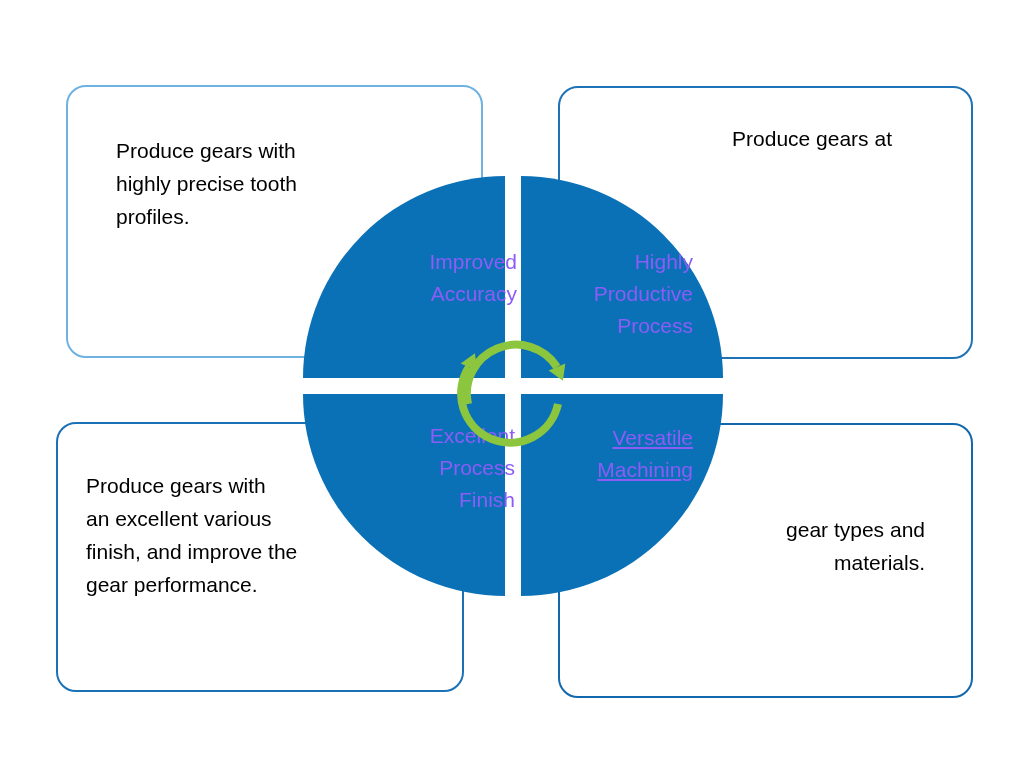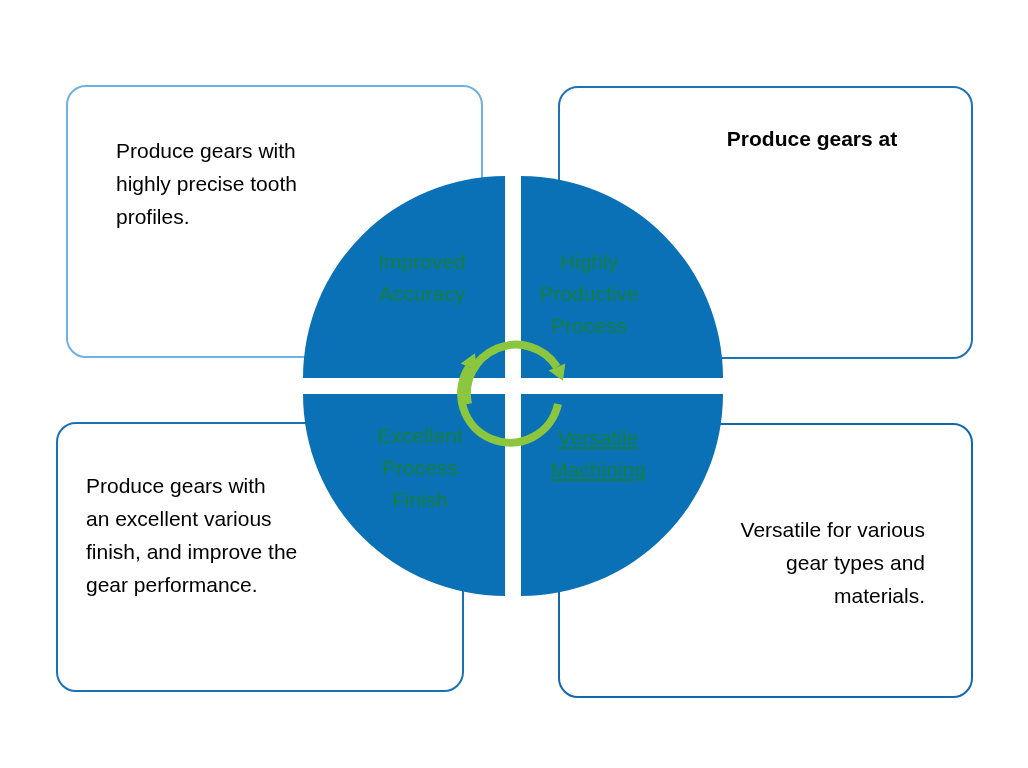--- a/index.html
+++ b/index.html
@@ -6,38 +6,38 @@
   .slide{
     position:relative;width:1028px;height:768px;background:#ffffff;overflow:hidden;
     font-family:"Liberation Sans","DejaVu Sans",sans-serif;
     padding-left:24px;
   }
   .callout{
     position:absolute;background:#ffffff;border-radius:20px;box-sizing:border-box;
     color:#000;font-size:21px;line-height:33px;
   }
   .callout-tl{left:66px;top:85px;width:417px;height:273px;border:2px solid #6FB2E2;padding:47px 0 0 48px;text-align:left;}
-  .callout-tr{left:558px;top:86px;width:415px;height:273px;border:2px solid #1E73B6;padding:34px 0 0 0;font-weight:bold;}
+  .callout-tr{left:558px;top:86px;width:415px;height:273px;border:2px solid #1E73B6;padding:34px 0 0 0;}
   .callout-tr .txt{margin-left:120px;width:264px;text-align:center;}
   .callout-bl{left:56px;top:422px;width:408px;height:270px;border:2px solid #1B71B5;padding:45px 0 0 28px;text-align:left;}
   .callout-br{left:558px;top:423px;width:415px;height:275px;border:2px solid #1268AC;padding:88px 46px 0 0;text-align:right;}
   .line{display:block;}
 
   .circle{position:absolute;left:303px;top:176px;width:420px;height:420px;}
   .quad{position:absolute;width:202px;height:202px;background:#0A71B7;}
   .q-tl{left:0;top:0;border-radius:202px 0 0 0;}
   .q-tr{left:218px;top:0;border-radius:0 202px 0 0;}
   .q-bl{left:0;top:218px;border-radius:0 0 0 202px;}
   .q-br{left:218px;top:218px;border-radius:0 0 202px 0;}
   .qlabel{
-    position:absolute;width:190px;text-align:center;color:#15803d;
+    position:absolute;width:190px;text-align:right;color:#8b5cf6;
     font-size:21px;line-height:32px;
   }
   .ql-tl{left:24px;top:70px;}
-  .ql-tr{left:191px;top:70px;}
+  .ql-tr{left:200px;top:70px;}
   .ql-bl{left:22px;top:244px;}
   .ql-br{left:200px;top:246px;text-decoration:underline;}
 
   .cycle-icon{position:absolute;left:448px;top:321px;}
 </style>
 </head>
 <body>
 
 <div class="slide">
 
@@ -59,21 +59,20 @@
     <div class="txt">
       <span class="line">Produce gears with</span>
       <span class="line">an excellent various</span>
       <span class="line">finish, and improve the</span>
       <span class="line">gear performance.</span>
     </div>
   </div>
 
   <div class="callout callout-br">
     <div class="txt">
-      <span class="line">Versatile for various</span>
       <span class="line">gear types and</span>
       <span class="line">materials.</span>
     </div>
   </div>
 
   <div class="circle">
     <div class="quad q-tl"></div>
     <div class="quad q-tr"></div>
     <div class="quad q-bl"></div>
     <div class="quad q-br"></div>

